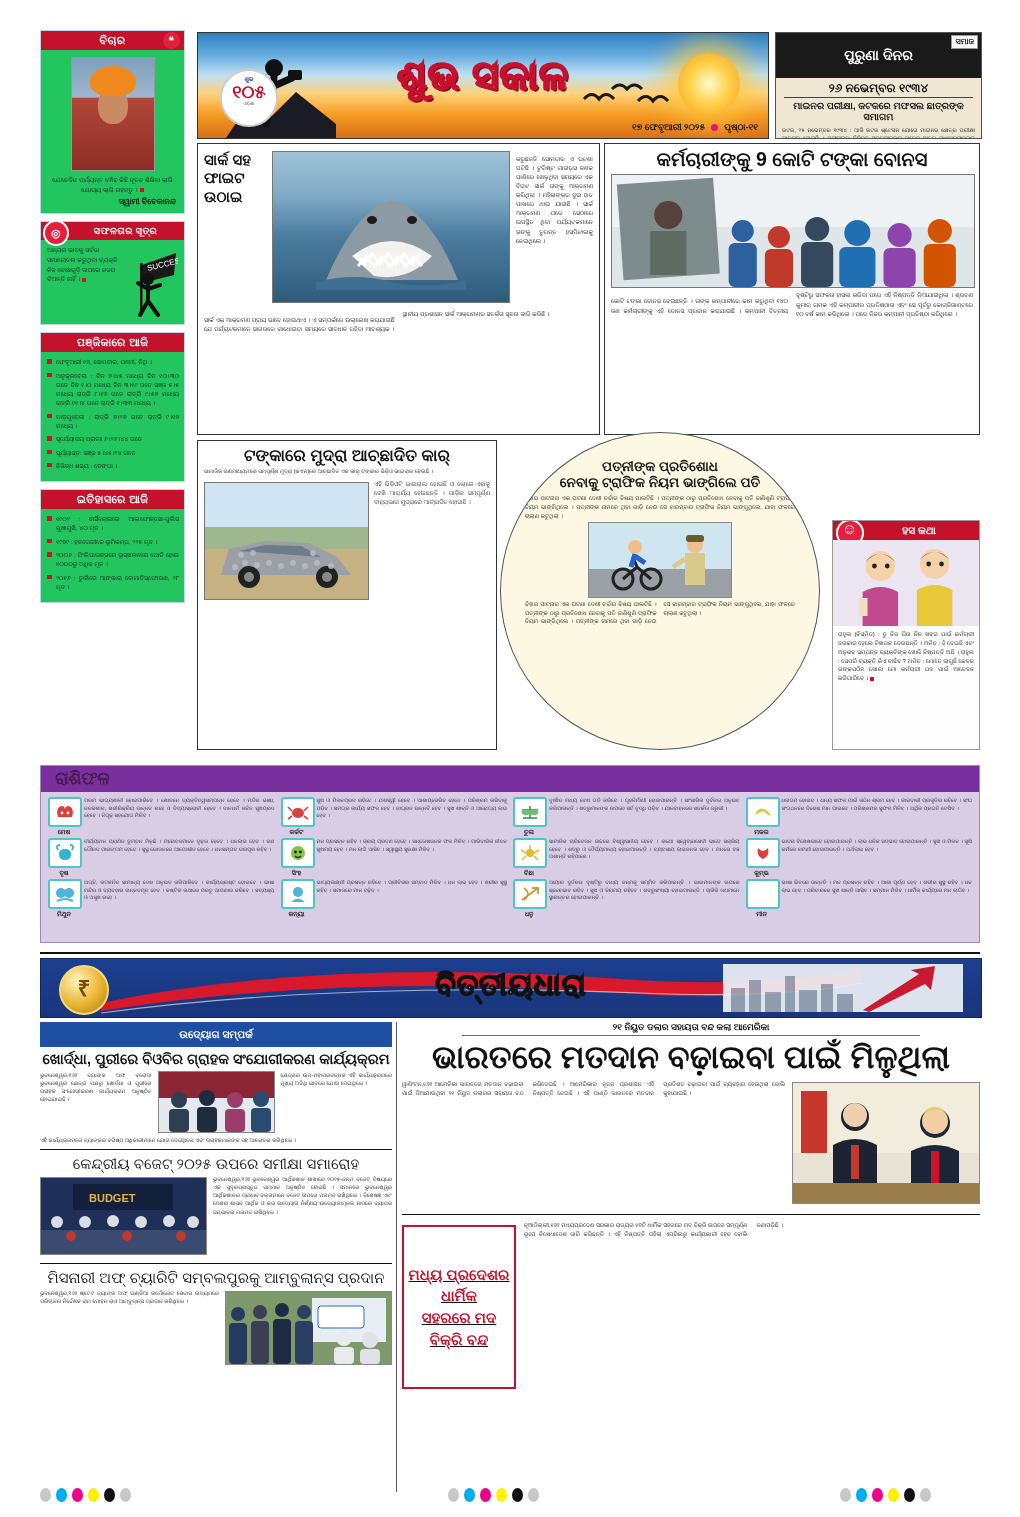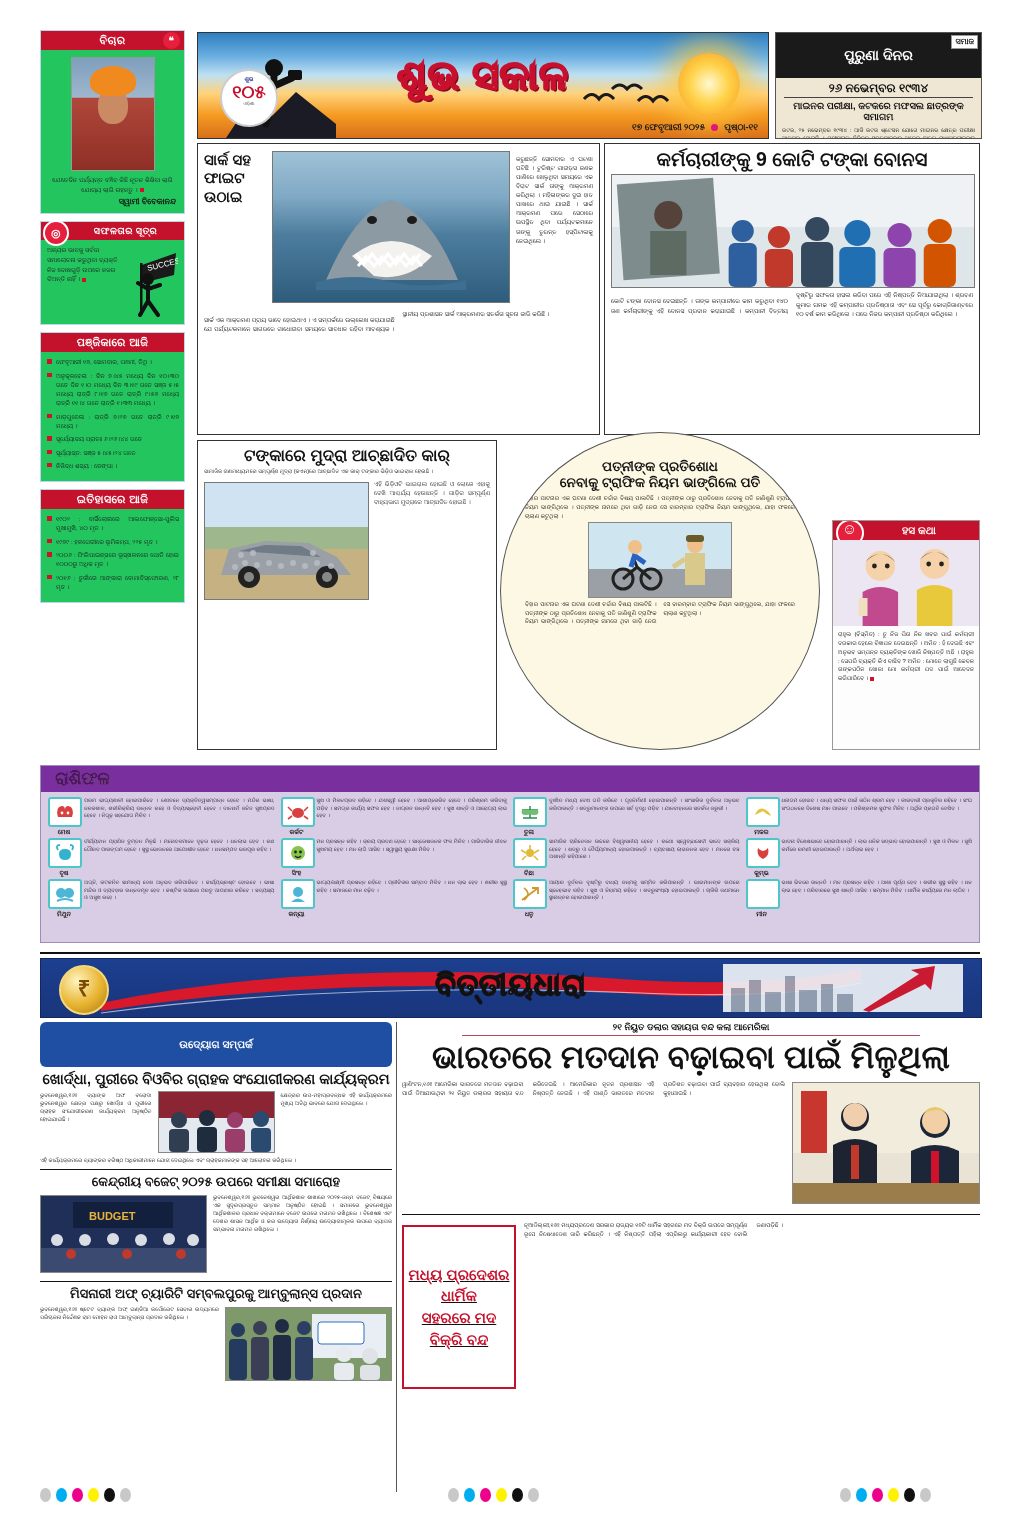--- a/index.html
+++ b/index.html
@@ -115,23 +115,23 @@
   .bb-title{position:absolute;left:0;right:0;top:9px;text-align:center;font-size:30px;font-weight:bold;color:#fff;
       -webkit-text-stroke:1.5px #111;letter-spacing:1px;}
   .bb-swoosh{position:absolute;left:60px;top:4px;width:760px;height:52px;}
   .bb-city{position:absolute;right:18px;top:5px;width:240px;height:48px;background:linear-gradient(180deg,#f3f6fa,#dfe6ef);opacity:.92;}
 
   
   .bz-left{position:absolute;left:40px;top:1022px;width:352px;}
   .bz-mid{position:absolute;left:396px;top:1022px;width:1px;height:470px;background:#555;}
   .bz-right{position:absolute;left:402px;top:1022px;width:578px;}
 
-  .blue-head{background:#1f4fa3;color:#fff;text-align:center;font-size:10.5px;font-weight:bold;padding:16px 0;border-radius:6px;}
+  .blue-head{background:#1f4fa3;color:#fff;text-align:center;font-size:10.5px;font-weight:bold;padding:6px 0;}
   .hdF{font-size:14.5px;font-weight:bold;text-align:center;line-height:1.15;margin:4px 0 3px;}
-  .hdG{font-size:13px;font-weight:bold;text-align:center;line-height:1.15;margin:4px 0 3px;}
+  .hdG{font-size:15px;font-weight:normal;text-align:center;line-height:1.15;margin:4px 0 3px;}
   .sub-red{font-size:9px;font-weight:bold;text-align:center;color:#111;padding-bottom:2px;border-bottom:1px solid #b24a5a;margin:0 60px 4px;}
   .hdH{font-size:32px;font-weight:bold;text-align:center;line-height:1.1;margin:4px 0 5px;}
 
   .photoF{width:115px;height:60px;border:1px solid #888;float:left;margin:2px 5px 3px 0;background:#cfd6e2;position:relative;overflow:hidden;}
   .photoG{width:165px;height:76px;border:1px solid #888;float:left;margin:2px 6px 3px 0;background:#2f3b66;position:relative;overflow:hidden;}
   .photoH{width:165px;height:72px;border:1px solid #888;float:right;margin:2px 0 3px 6px;background:#9fb38e;position:relative;overflow:hidden;}
   .photoI{width:186px;height:120px;border:1px solid #888;float:right;margin:2px 0 4px 7px;background:#b9c2cf;position:relative;overflow:hidden;}
 
   .threecol{column-count:3;column-gap:9px;font-size:5.8px;line-height:1.5;text-align:justify;}
   .twocolS{column-count:2;column-gap:9px;font-size:5.8px;line-height:1.5;text-align:justify;}

